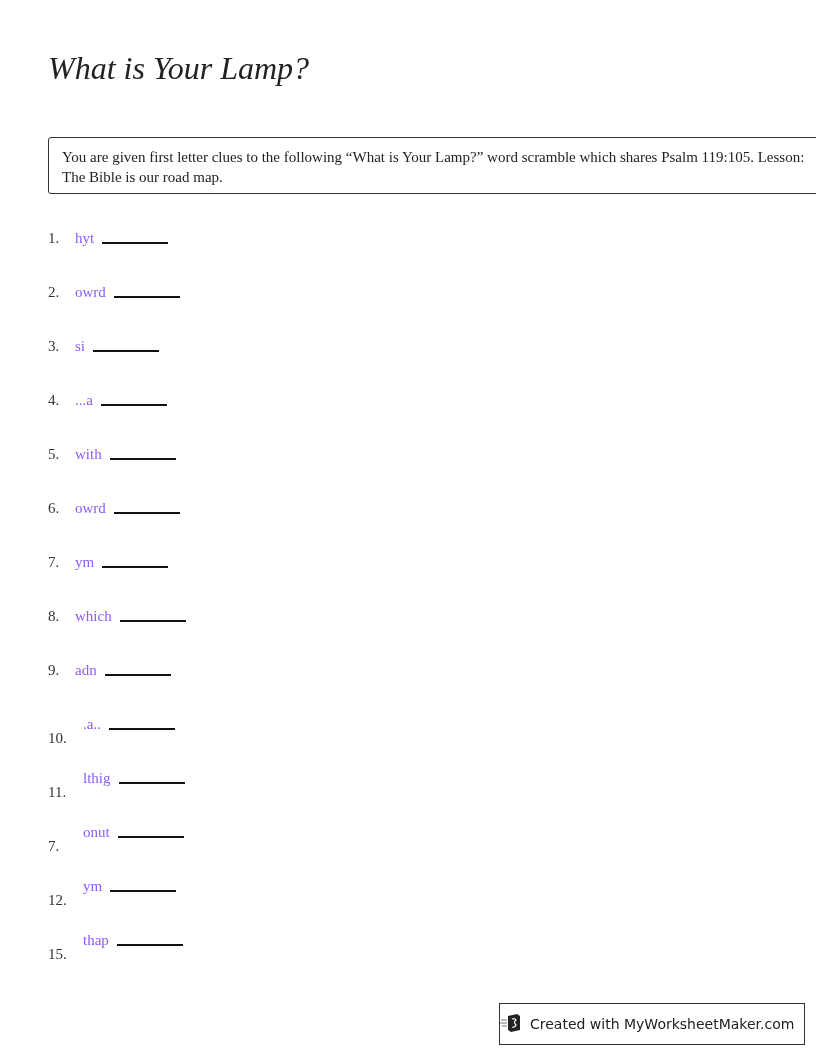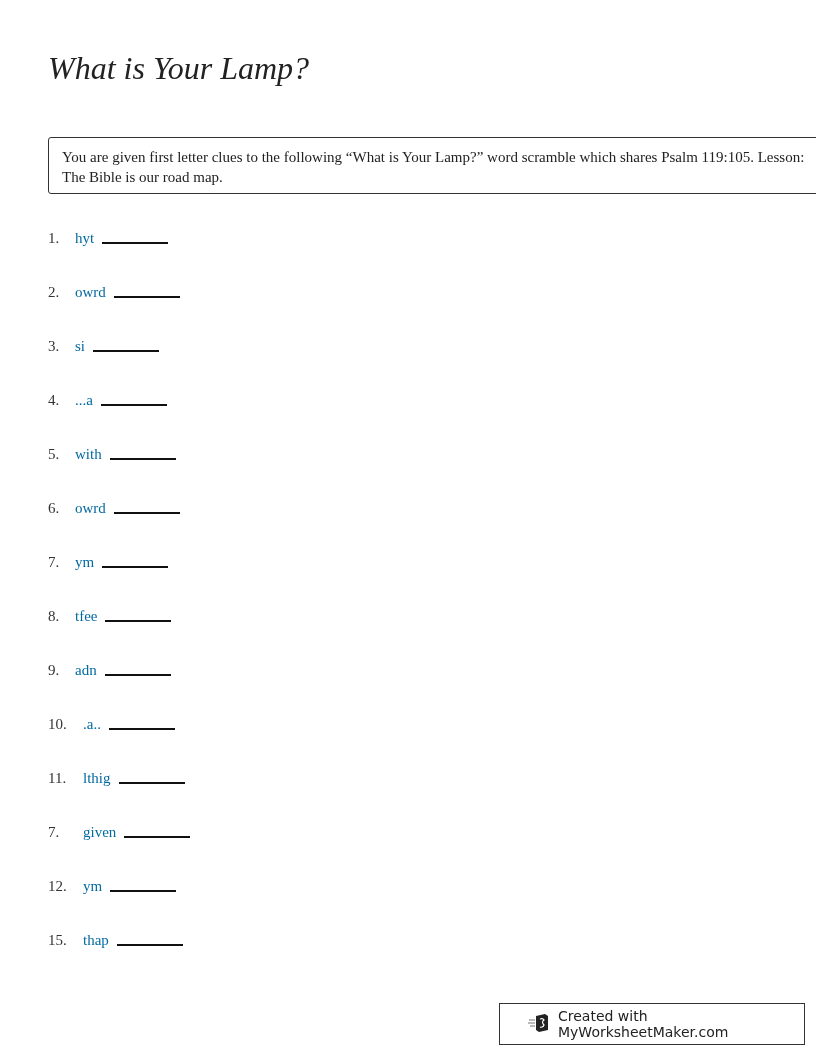--- a/index.html
+++ b/index.html
@@ -18,31 +18,31 @@
       width: 776px; height: 57px; box-sizing: border-box;
       border: 1px solid #333; border-radius: 3px;
       padding: 9px 13px; font-size: 15px; line-height: 20px; color: #222;
     }
     .item {
       position: absolute; left: 48px; height: 22px;
       font-size: 15px; display: flex; align-items: flex-start;
     }
     .num { display: inline-block; color: #333; }
     .num.one { width: 27px; }
-    .num.two { width: 35px; }
-    .clue { display: inline-block; color: #0369a1; }
+    .num.two { width: 35px; margin-top: 14px; }
+    .clue { display: inline-block; color: #8b5cf6; }
     .blank {
       display: inline-block; width: 66px; height: 12px;
       border-bottom: 2px solid #111; margin-left: 8px;
     }
     .footer {
       position: absolute; left: 499px; top: 1003px;
       width: 306px; height: 42px; box-sizing: border-box;
       border: 1.5px solid #333; display: flex; align-items: center;
-      padding-left: 28px;
+      padding-left: 0;
       font-family: "DejaVu Sans", "Liberation Sans", sans-serif;
       font-size: 14px; color: #222;
     }
     .footer svg { margin-right: 6px; }
   </style>
 </head>
 <body>
 
 <h1 class="title">What is Your Lamp?</h1>
 
@@ -79,41 +79,41 @@
     <span class="clue">owrd</span>
     <span class="blank"></span>
   </div>
   <div class="item" style="top:554px">
     <span class="num one">7.</span>
     <span class="clue">ym</span>
     <span class="blank"></span>
   </div>
   <div class="item" style="top:608px">
     <span class="num one">8.</span>
-    <span class="clue">tfee</span>
+    <span class="clue">which</span>
     <span class="blank"></span>
   </div>
   <div class="item" style="top:662px">
     <span class="num one">9.</span>
     <span class="clue">adn</span>
     <span class="blank"></span>
   </div>
   <div class="item" style="top:716px">
     <span class="num two">10.</span>
     <span class="clue">.a..</span>
     <span class="blank"></span>
   </div>
   <div class="item" style="top:770px">
     <span class="num two">11.</span>
     <span class="clue">lthig</span>
     <span class="blank"></span>
   </div>
   <div class="item" style="top:824px">
     <span class="num two">7.</span>
-    <span class="clue">given</span>
+    <span class="clue">onut</span>
     <span class="blank"></span>
   </div>
   <div class="item" style="top:878px">
     <span class="num two">12.</span>
     <span class="clue">ym</span>
     <span class="blank"></span>
   </div>
   <div class="item" style="top:932px">
     <span class="num two">15.</span>
     <span class="clue">thap</span>

